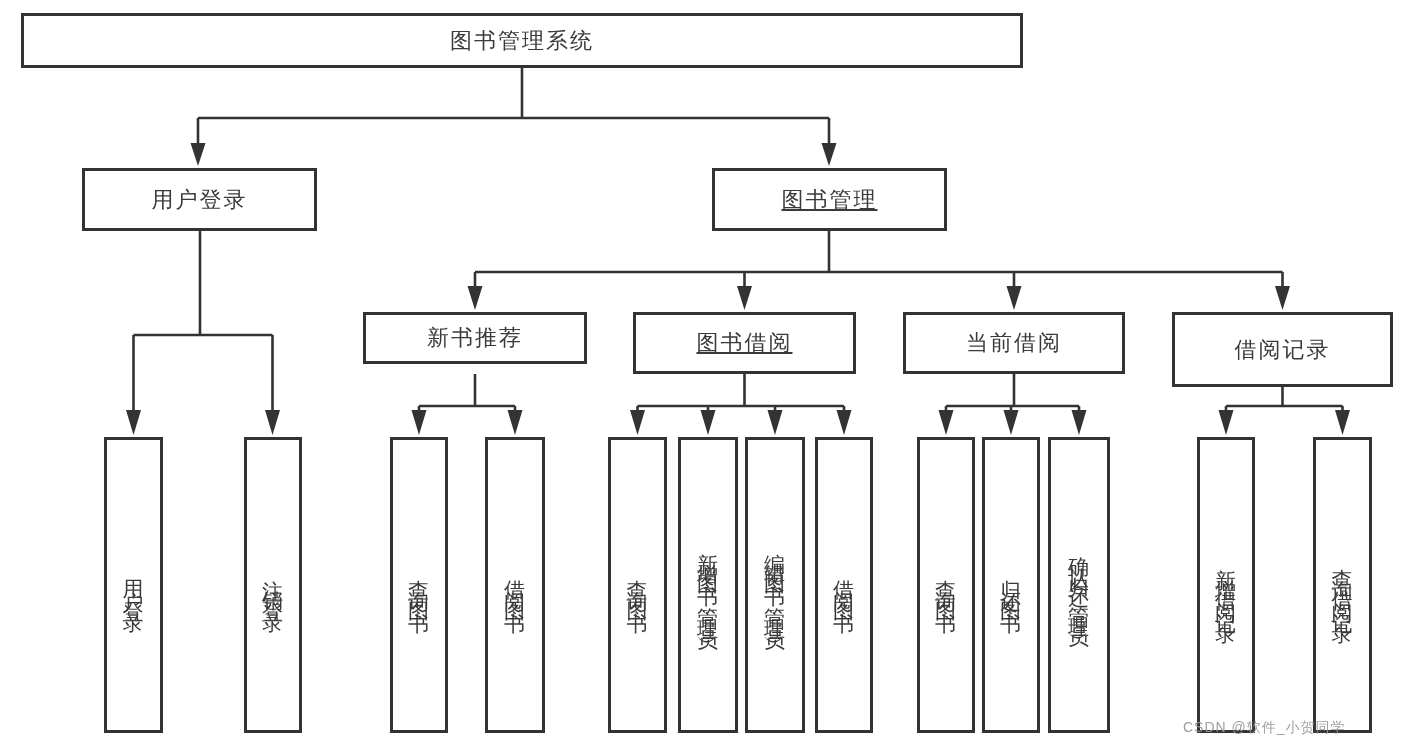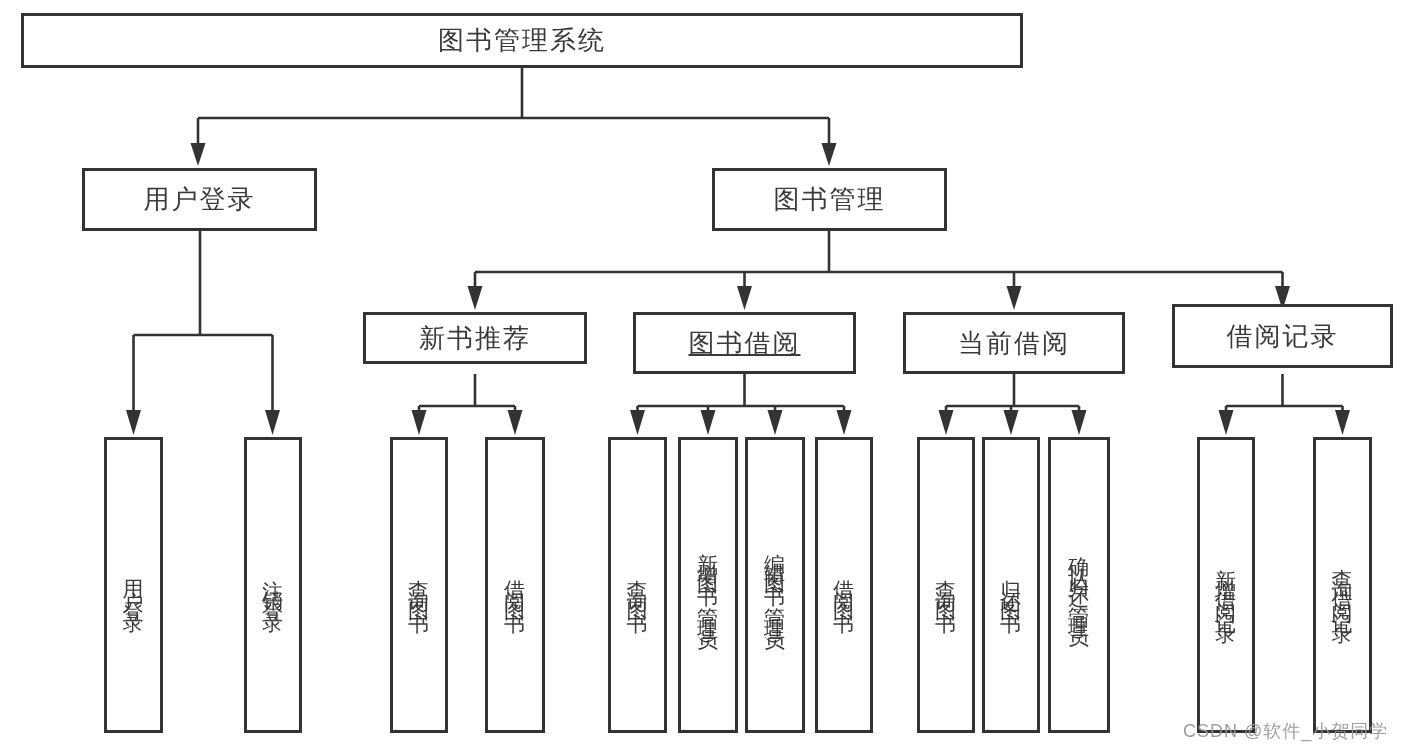--- a/index.html
+++ b/index.html
@@ -18,21 +18,21 @@
     width: 1405px; height: 747px;
     pointer-events: none;
   }
   .hbox {
     position: absolute;
     box-sizing: border-box;
     border: 3px solid #333333;
     background: #ffffff;
     display: flex; align-items: center; justify-content: center;
     color: #3a3a3a;
-    font-size: 26px;
+    font-size: 22px;
     letter-spacing: 2px;
     white-space: nowrap;
   }
   .vbox {
     position: absolute;
     top: 437px; height: 296px;
     box-sizing: border-box;
     border: 3px solid #333333;
     background: #ffffff;
     display: flex; align-items: center; justify-content: center;
@@ -42,21 +42,21 @@
     writing-mode: vertical-rl;
     font-size: 21px;
     line-height: 1;
     letter-spacing: 11px;
     color: #3a3a3a;
     white-space: nowrap;
   }
   #watermark {
     position: absolute;
     left: 1183px; top: 719px;
-    font-size: 18px;
+    font-size: 14px;
     letter-spacing: 1px;
     color: #969696;
     opacity: 0.92;
     white-space: nowrap;
     z-index: 5;
   }
 </style>
 </head>
 <body>
 
@@ -109,34 +109,34 @@
     </g>
   </svg>
 
   <div class="hbox" style="left:21px; top:13px; width:1002px; height:55px;">
     <span>图书管理系统</span>
   </div>
 
   <div class="hbox" style="left:82px; top:168px; width:235px; height:63px;">
     <span>用户登录</span>
   </div>
-  <div class="hbox" style="left:712px; top:168px; width:235px; height:63px;">
+  <div class="hbox" style="left:712px; top:168px; width:235px; height:63px;text-decoration:underline;">
     <span>图书管理</span>
   </div>
 
   <div class="hbox" style="left:363px; top:312px; width:224px; height:52px;">
     <span>新书推荐</span>
   </div>
   <div class="hbox" style="left:633px; top:312px; width:223px; height:62px;text-decoration:underline;">
     <span>图书借阅</span>
   </div>
   <div class="hbox" style="left:903px; top:312px; width:222px; height:62px;">
     <span>当前借阅</span>
   </div>
-  <div class="hbox" style="left:1172px; top:304px; width:221px; height:64px;">
+  <div class="hbox" style="left:1172px; top:312px; width:221px; height:75px;">
     <span>借阅记录</span>
   </div>
 
   <div class="vbox" style="left:104px; width:59px;">
     <span class="vlabel">用户登录</span>
   </div>
   <div class="vbox" style="left:244px; width:58px;">
     <span class="vlabel">注销登录</span>
   </div>
 

